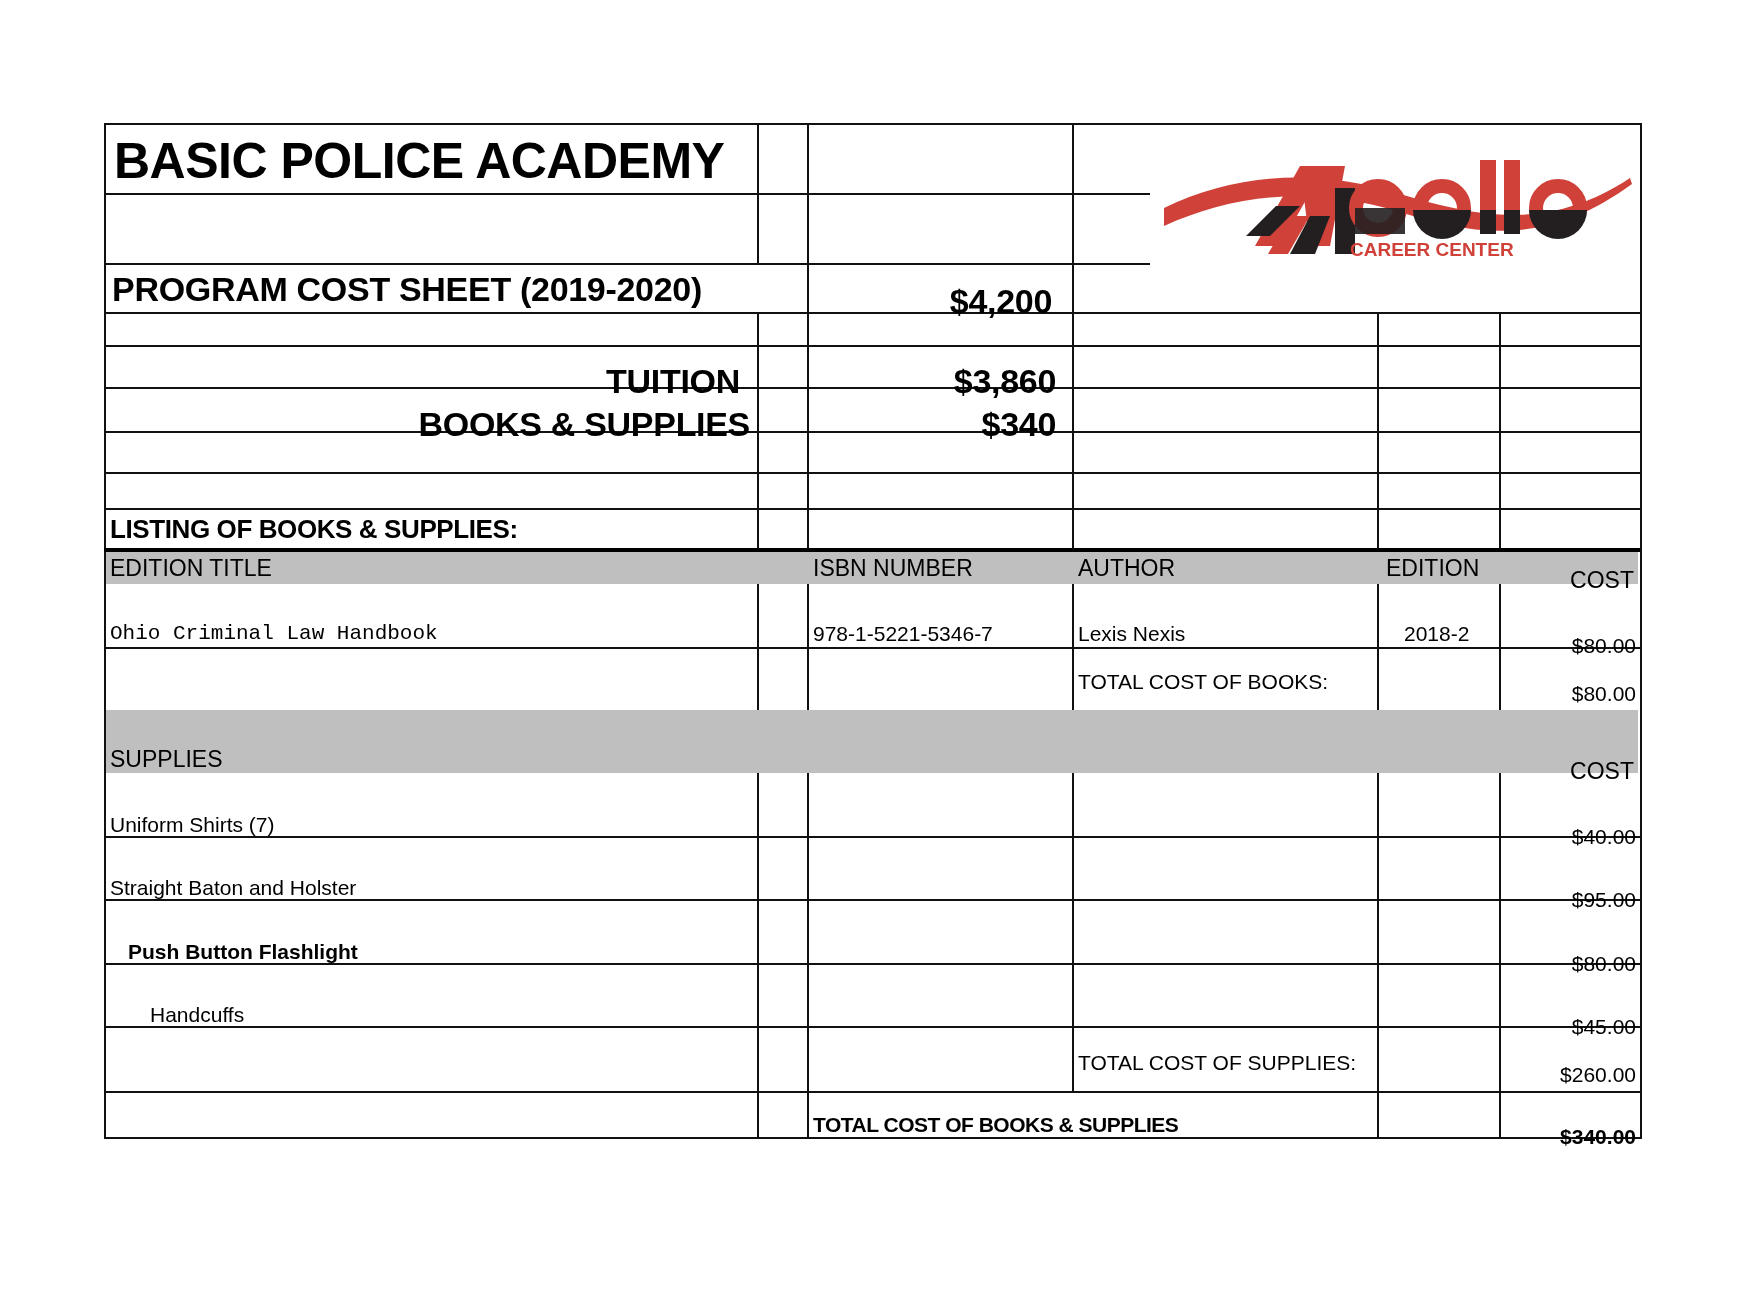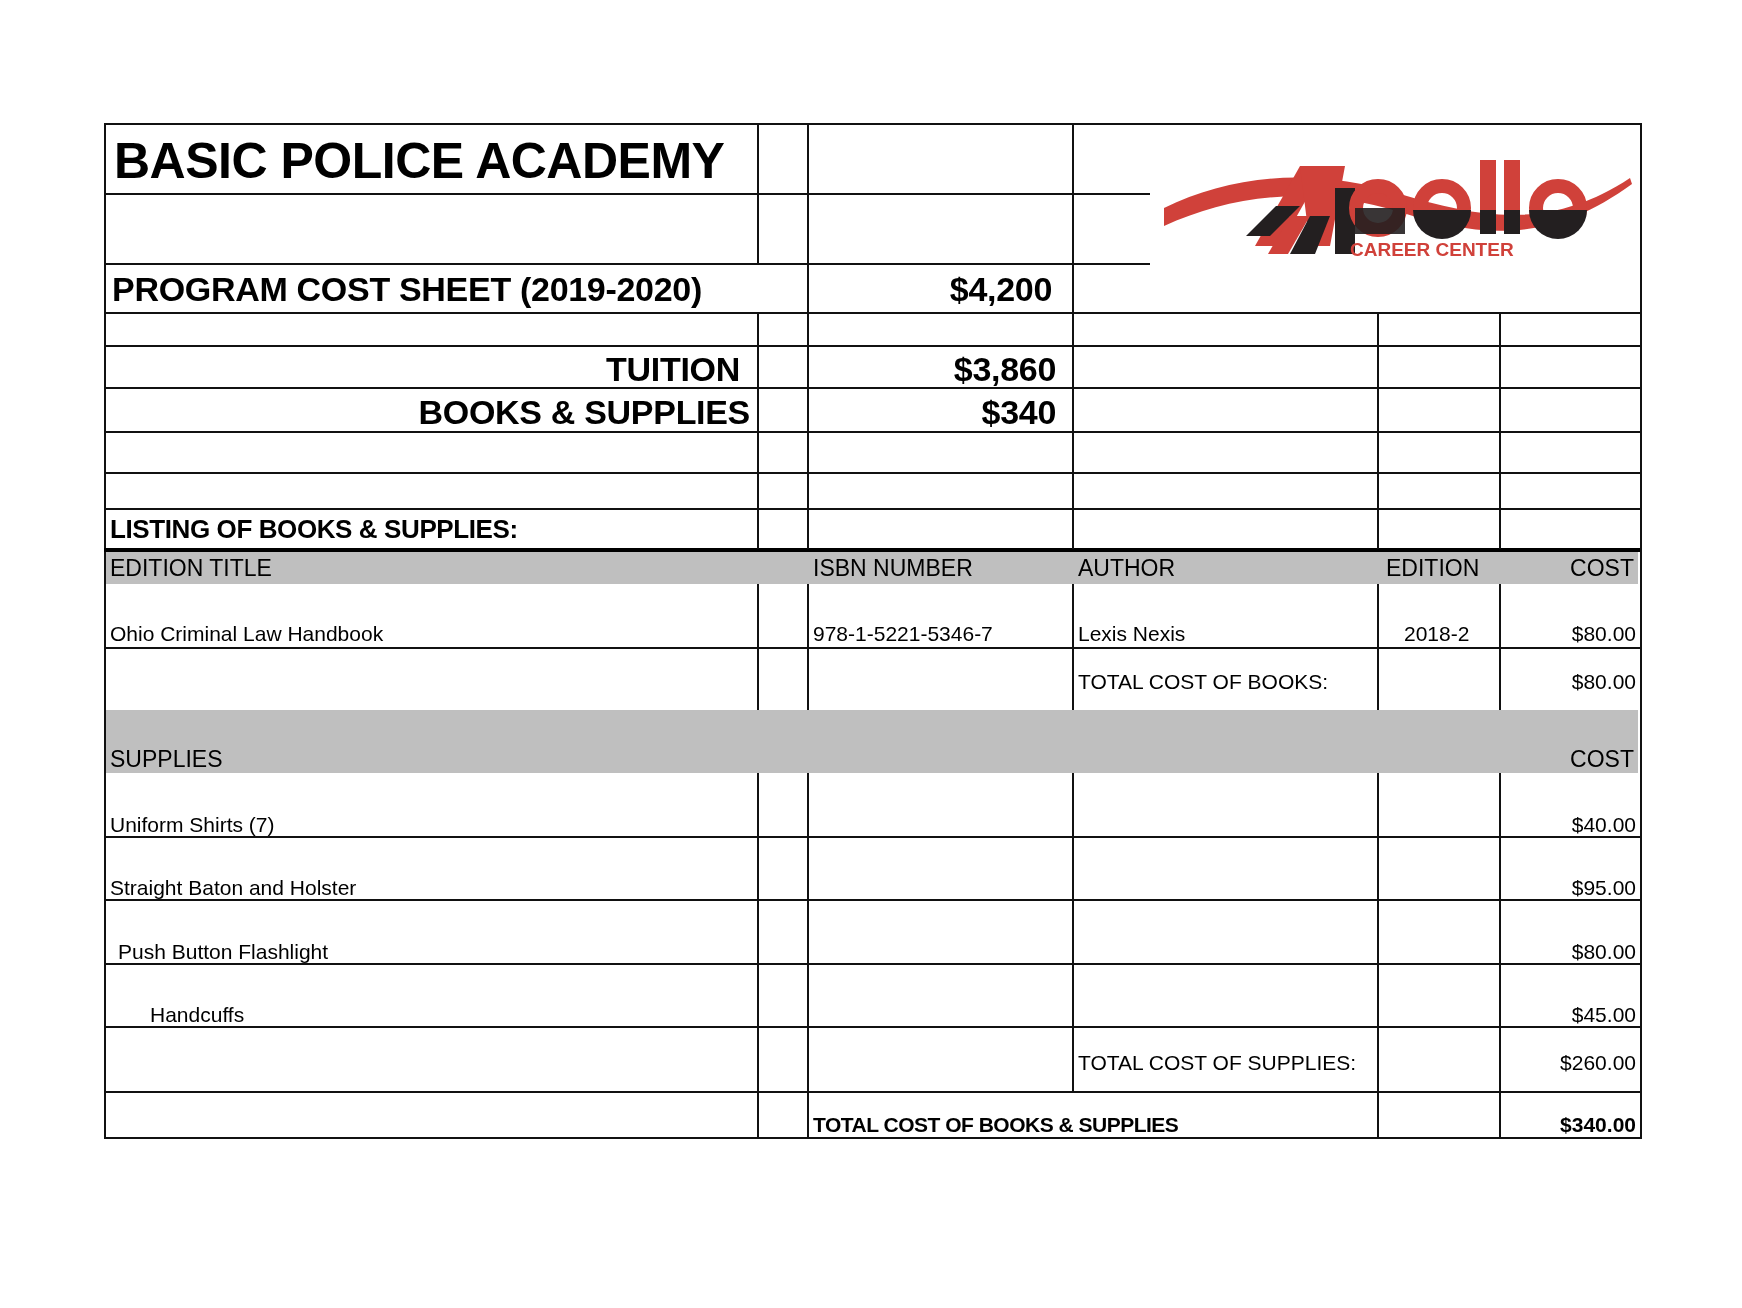--- a/index.html
+++ b/index.html
@@ -11,21 +11,21 @@
   .vline { position: absolute; width: 2px; background: #111; }
   .border { position: absolute; border: 2px solid #111; box-sizing: border-box; }
   .gray { position: absolute; background: #bfbfbf; }
   .txt { position: absolute; white-space: nowrap; line-height: 1; }
   .big { font-weight: bold; font-size: 50px; letter-spacing: -0.5px; }
   .mid { font-weight: bold; font-size: 34px; letter-spacing: -0.3px; }
   .sub { font-weight: bold; font-size: 26px; letter-spacing: -0.4px; }
   .hdr { font-size: 23px; }
   .cell { font-size: 21px; }
   .bold { font-weight: bold; }
-  .r { text-align: right; }
+  .r { text-align: right; margin-top: 12px; }
   .logo-box { position: absolute; left: 1150px; top: 126px; width: 488px; height: 186px; background: #fff; }
   .logo-box svg { position: absolute; left: 0; top: 0; }
 </style>
 </head>
 <body>
 
 <div class="sheet">
 
   <div class="gray" style="left:106px; top:552px; width:1532px; height:32px;"></div>
   <div class="gray" style="left:106px; top:710px; width:1532px; height:63px;"></div>
@@ -109,21 +109,21 @@
 
   <div class="txt sub" style="left:110px; top:516px;">LISTING OF BOOKS &amp; SUPPLIES:</div>
 
   <div class="txt hdr" style="left:110px; top:557px;">EDITION TITLE</div>
   <div class="txt hdr" style="left:813px; top:557px;">ISBN NUMBER</div>
   <div class="txt hdr" style="left:1078px; top:557px;">AUTHOR</div>
   <div class="txt hdr" style="left:1386px; top:557px;">EDITION</div>
   <div class="txt hdr r" style="left:1502px; width:132px; top:557px;">COST</div>
 
   <div>
-    <div class="txt cell" style="left:110px; top:623px;">Ohio Criminal Law Handbook</div>
+    <div class="txt cell" style="left:110px; top:623px;font-family:Liberation Mono, monospace;">Ohio Criminal Law Handbook</div>
     <div class="txt cell" style="left:813px; top:623px;">978-1-5221-5346-7</div>
     <div class="txt cell" style="left:1078px; top:623px;">Lexis Nexis</div>
     <div class="txt cell" style="left:1404px; top:623px;">2018-2</div>
     <div class="txt cell r" style="left:1502px; width:134px; top:623px;">$80.00</div>
   </div>
 
   <div class="txt cell" style="left:1078px; top:671px;">TOTAL COST OF BOOKS:</div>
   <div class="txt cell r" style="left:1502px; width:134px; top:671px;">$80.00</div>
 
   <div class="txt hdr" style="left:110px; top:748px;">SUPPLIES</div>
@@ -131,21 +131,21 @@
 
   <div>
     <div class="txt cell" style="left:110px; top:814px;">Uniform Shirts (7)</div>
     <div class="txt cell r" style="left:1502px; width:134px; top:814px;">$40.00</div>
   </div>
   <div>
     <div class="txt cell" style="left:110px; top:877px;">Straight Baton and Holster</div>
     <div class="txt cell r" style="left:1502px; width:134px; top:877px;">$95.00</div>
   </div>
   <div>
-    <div class="txt cell" style="left:118px; top:941px;">Push Button Flashlight</div>
+    <div class="txt cell" style="left:128px; top:941px;font-weight:bold;">Push Button Flashlight</div>
     <div class="txt cell r" style="left:1502px; width:134px; top:941px;">$80.00</div>
   </div>
   <div>
     <div class="txt cell" style="left:110px; top:1004px;margin-left:40px;">Handcuffs</div>
     <div class="txt cell r" style="left:1502px; width:134px; top:1004px;">$45.00</div>
   </div>
 
   <div class="txt cell" style="left:1078px; top:1052px;">TOTAL COST OF SUPPLIES:</div>
   <div class="txt cell r" style="left:1502px; width:134px; top:1052px;">$260.00</div>
 

